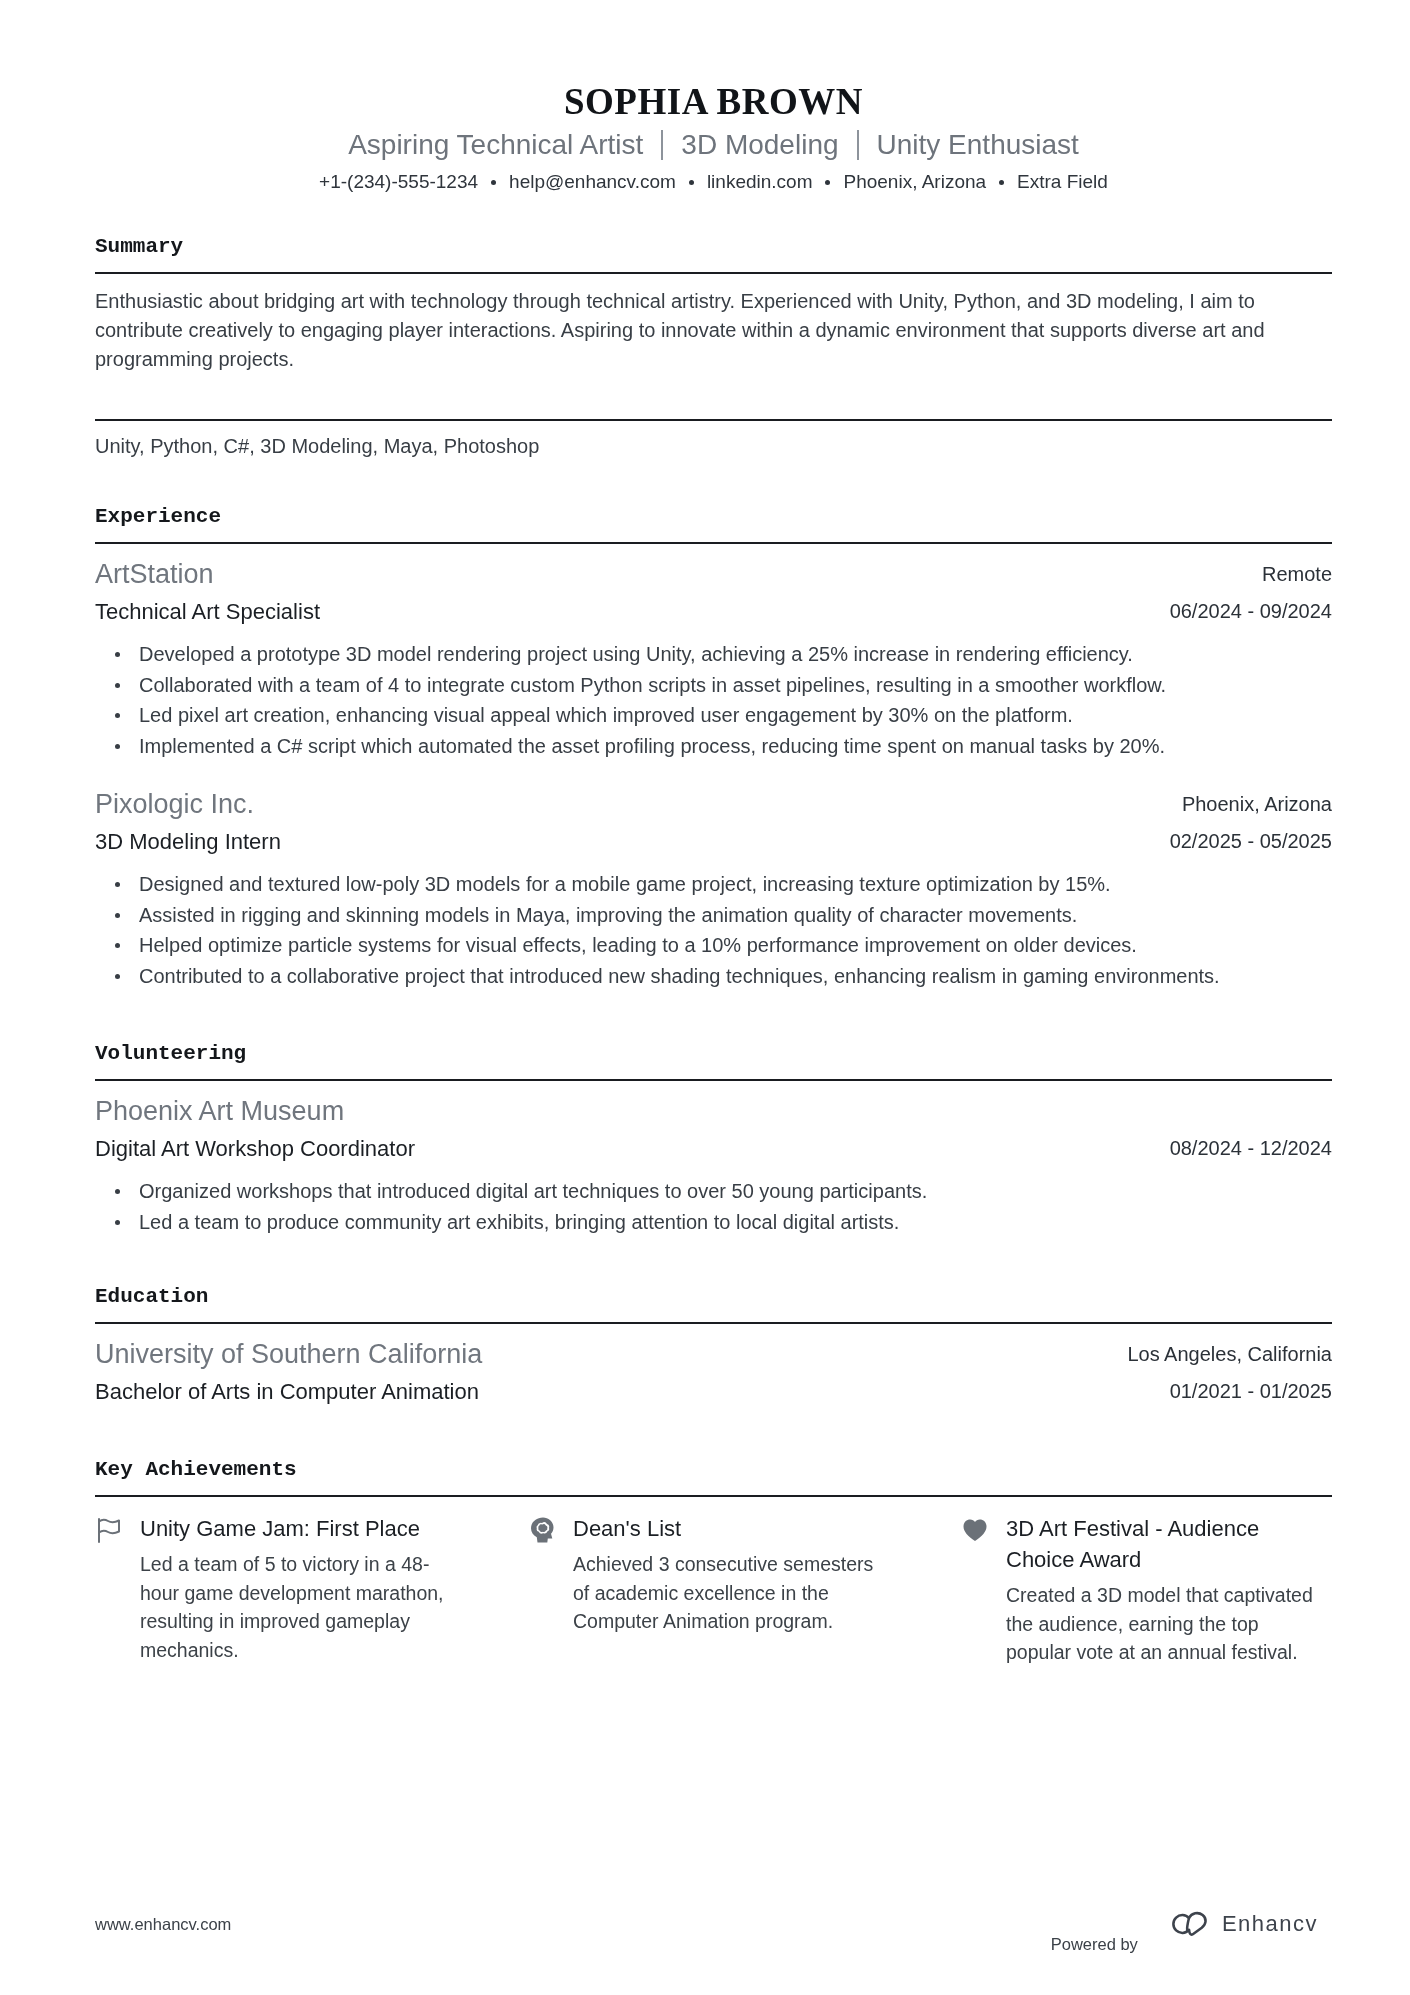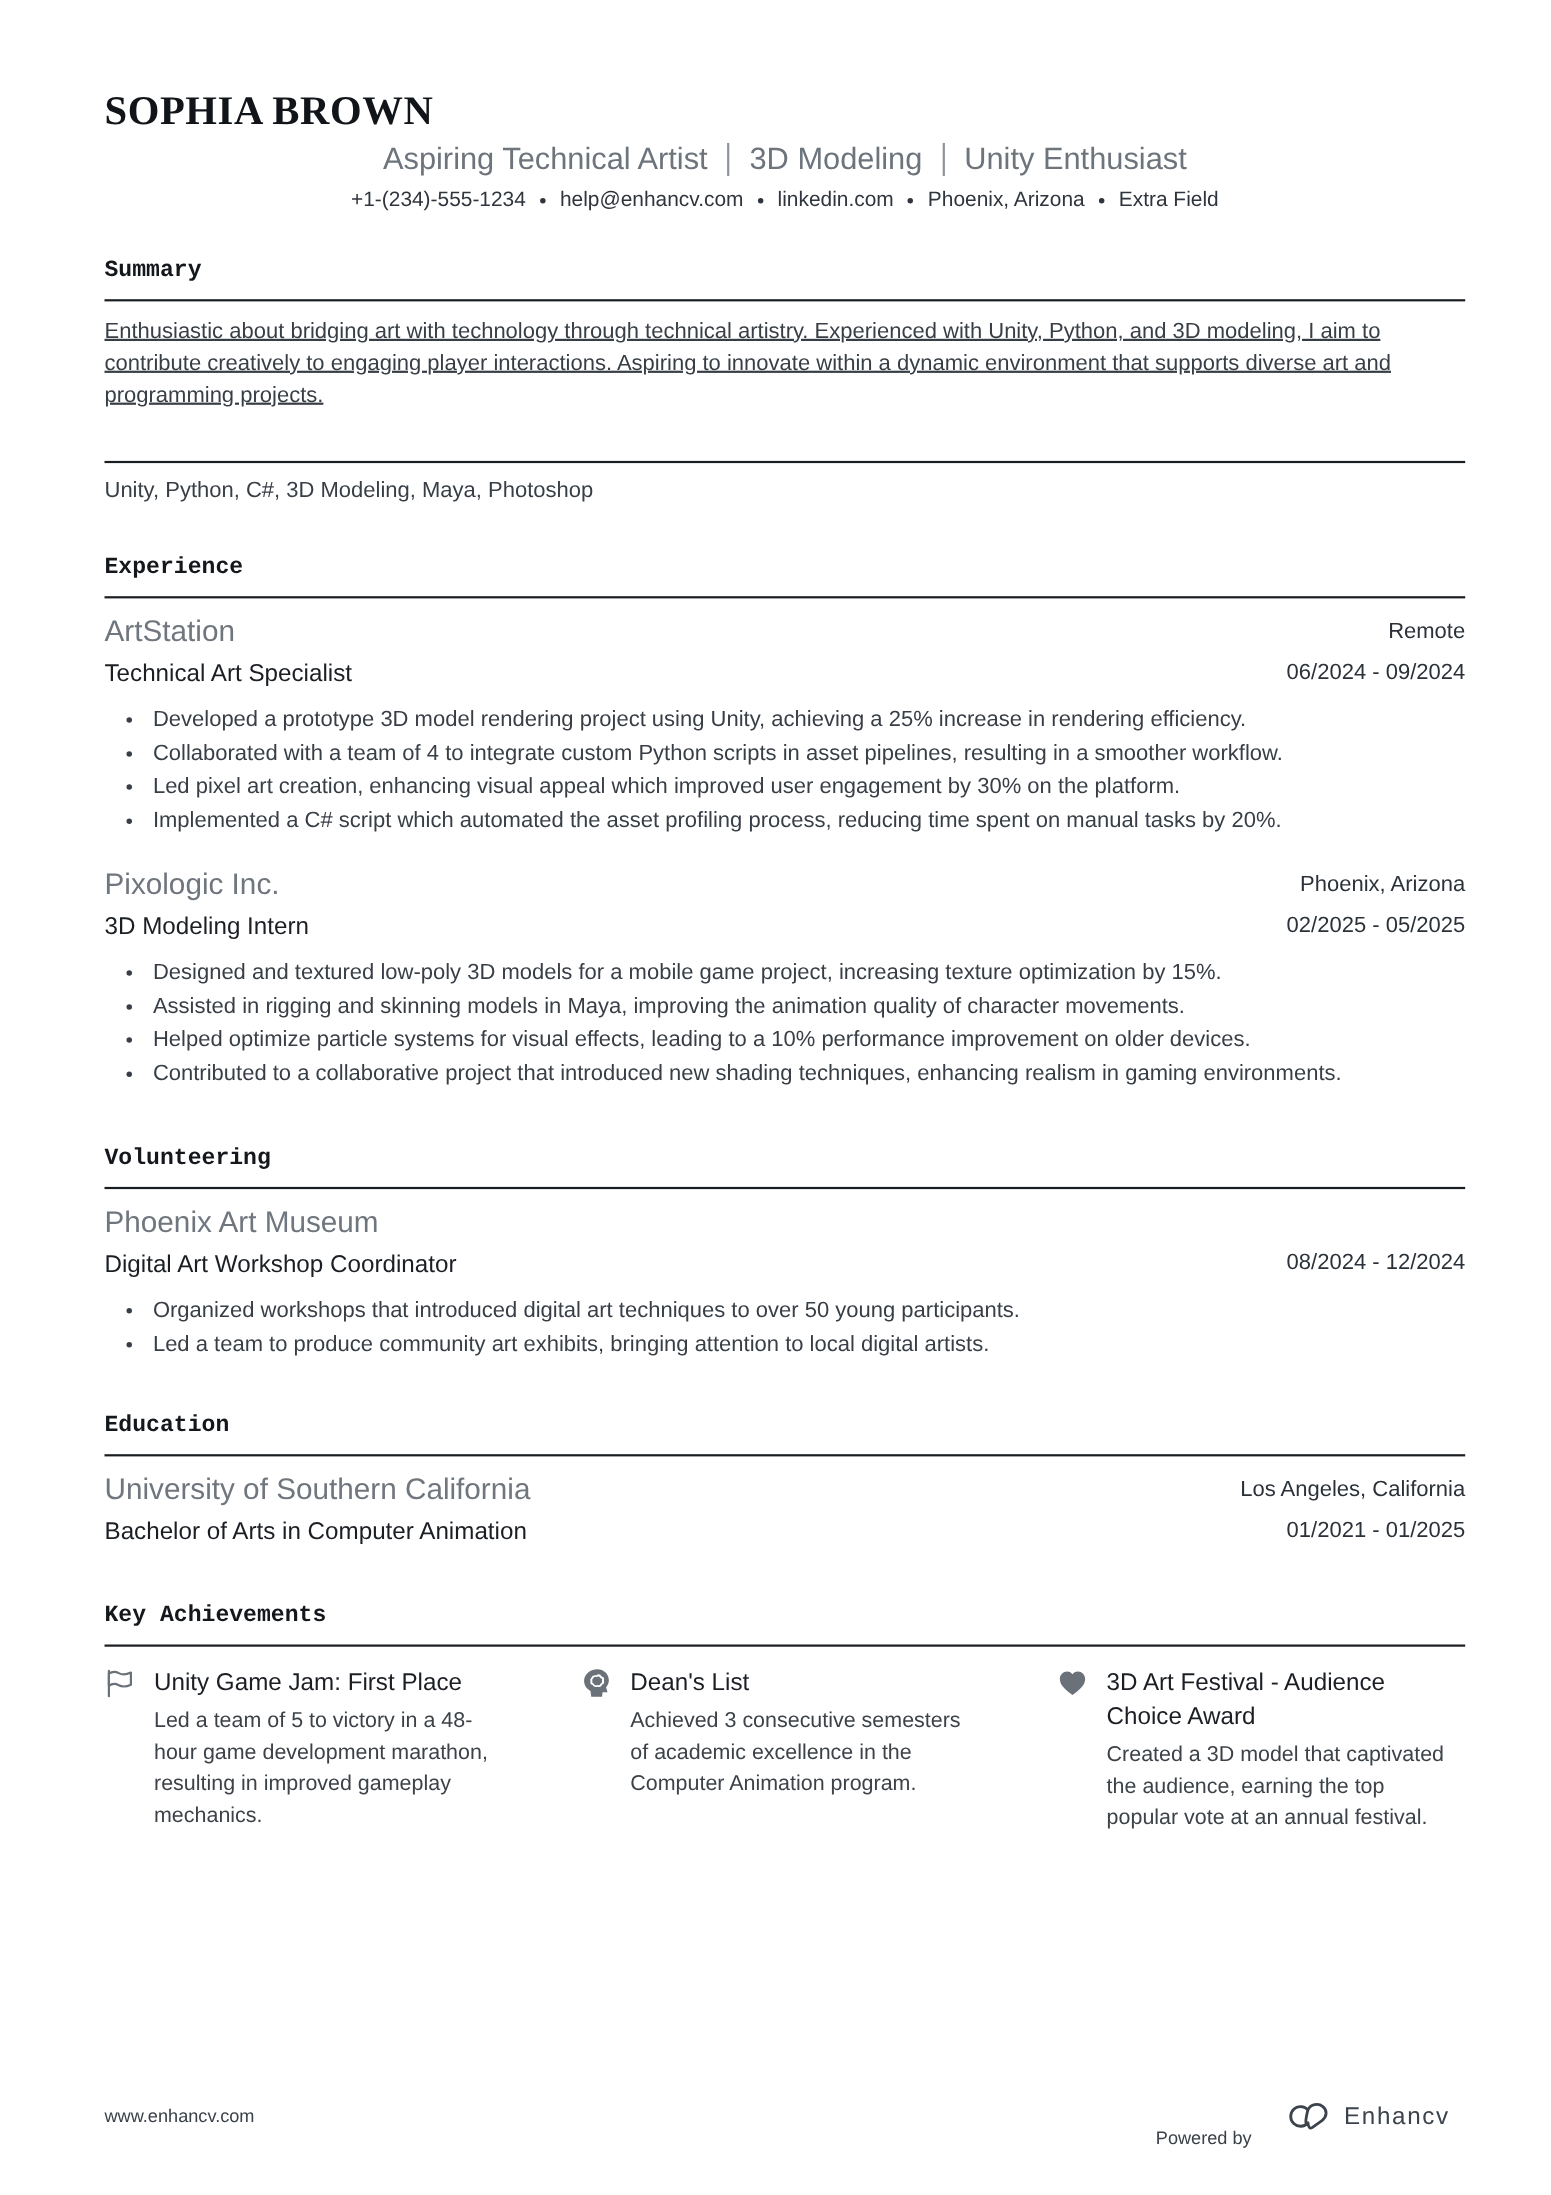--- a/index.html
+++ b/index.html
@@ -11,21 +11,21 @@
     margin: 0 auto;
     background: #ffffff;
     font-family: "Liberation Sans", sans-serif;
     color: #383e45;
     overflow: hidden;
   }
   .content {
     padding: 80px 78px 0 95px;
   }
   
-  .hdr { }
+  .hdr { text-align: center; }
   .name {
     font-family: "Liberation Serif", serif;
     font-weight: 700;
     font-size: 37px;
     line-height: 44px;
     color: #111418;
     letter-spacing: 0.5px;
   }
   .subtitle {
     margin-top: 2px;
@@ -73,21 +73,20 @@
     border: none;
     border-top: 2px solid #1a1d21;
     margin-top: 9px;
   }
   .sec-summary { margin-top: 36px; }
   .summary-text {
     margin-top: 13px;
     font-size: 20px;
     line-height: 29px;
     color: #383e45;
-    text-decoration: underline;
   }
   .sec-skills { margin-top: 45px; }
   .skills-text {
     margin-top: 12px;
     font-size: 20px;
     line-height: 27px;
     color: #383e45;
   }
   .sec-exp { margin-top: 41px; }
   .entry { margin-top: 12px; }

